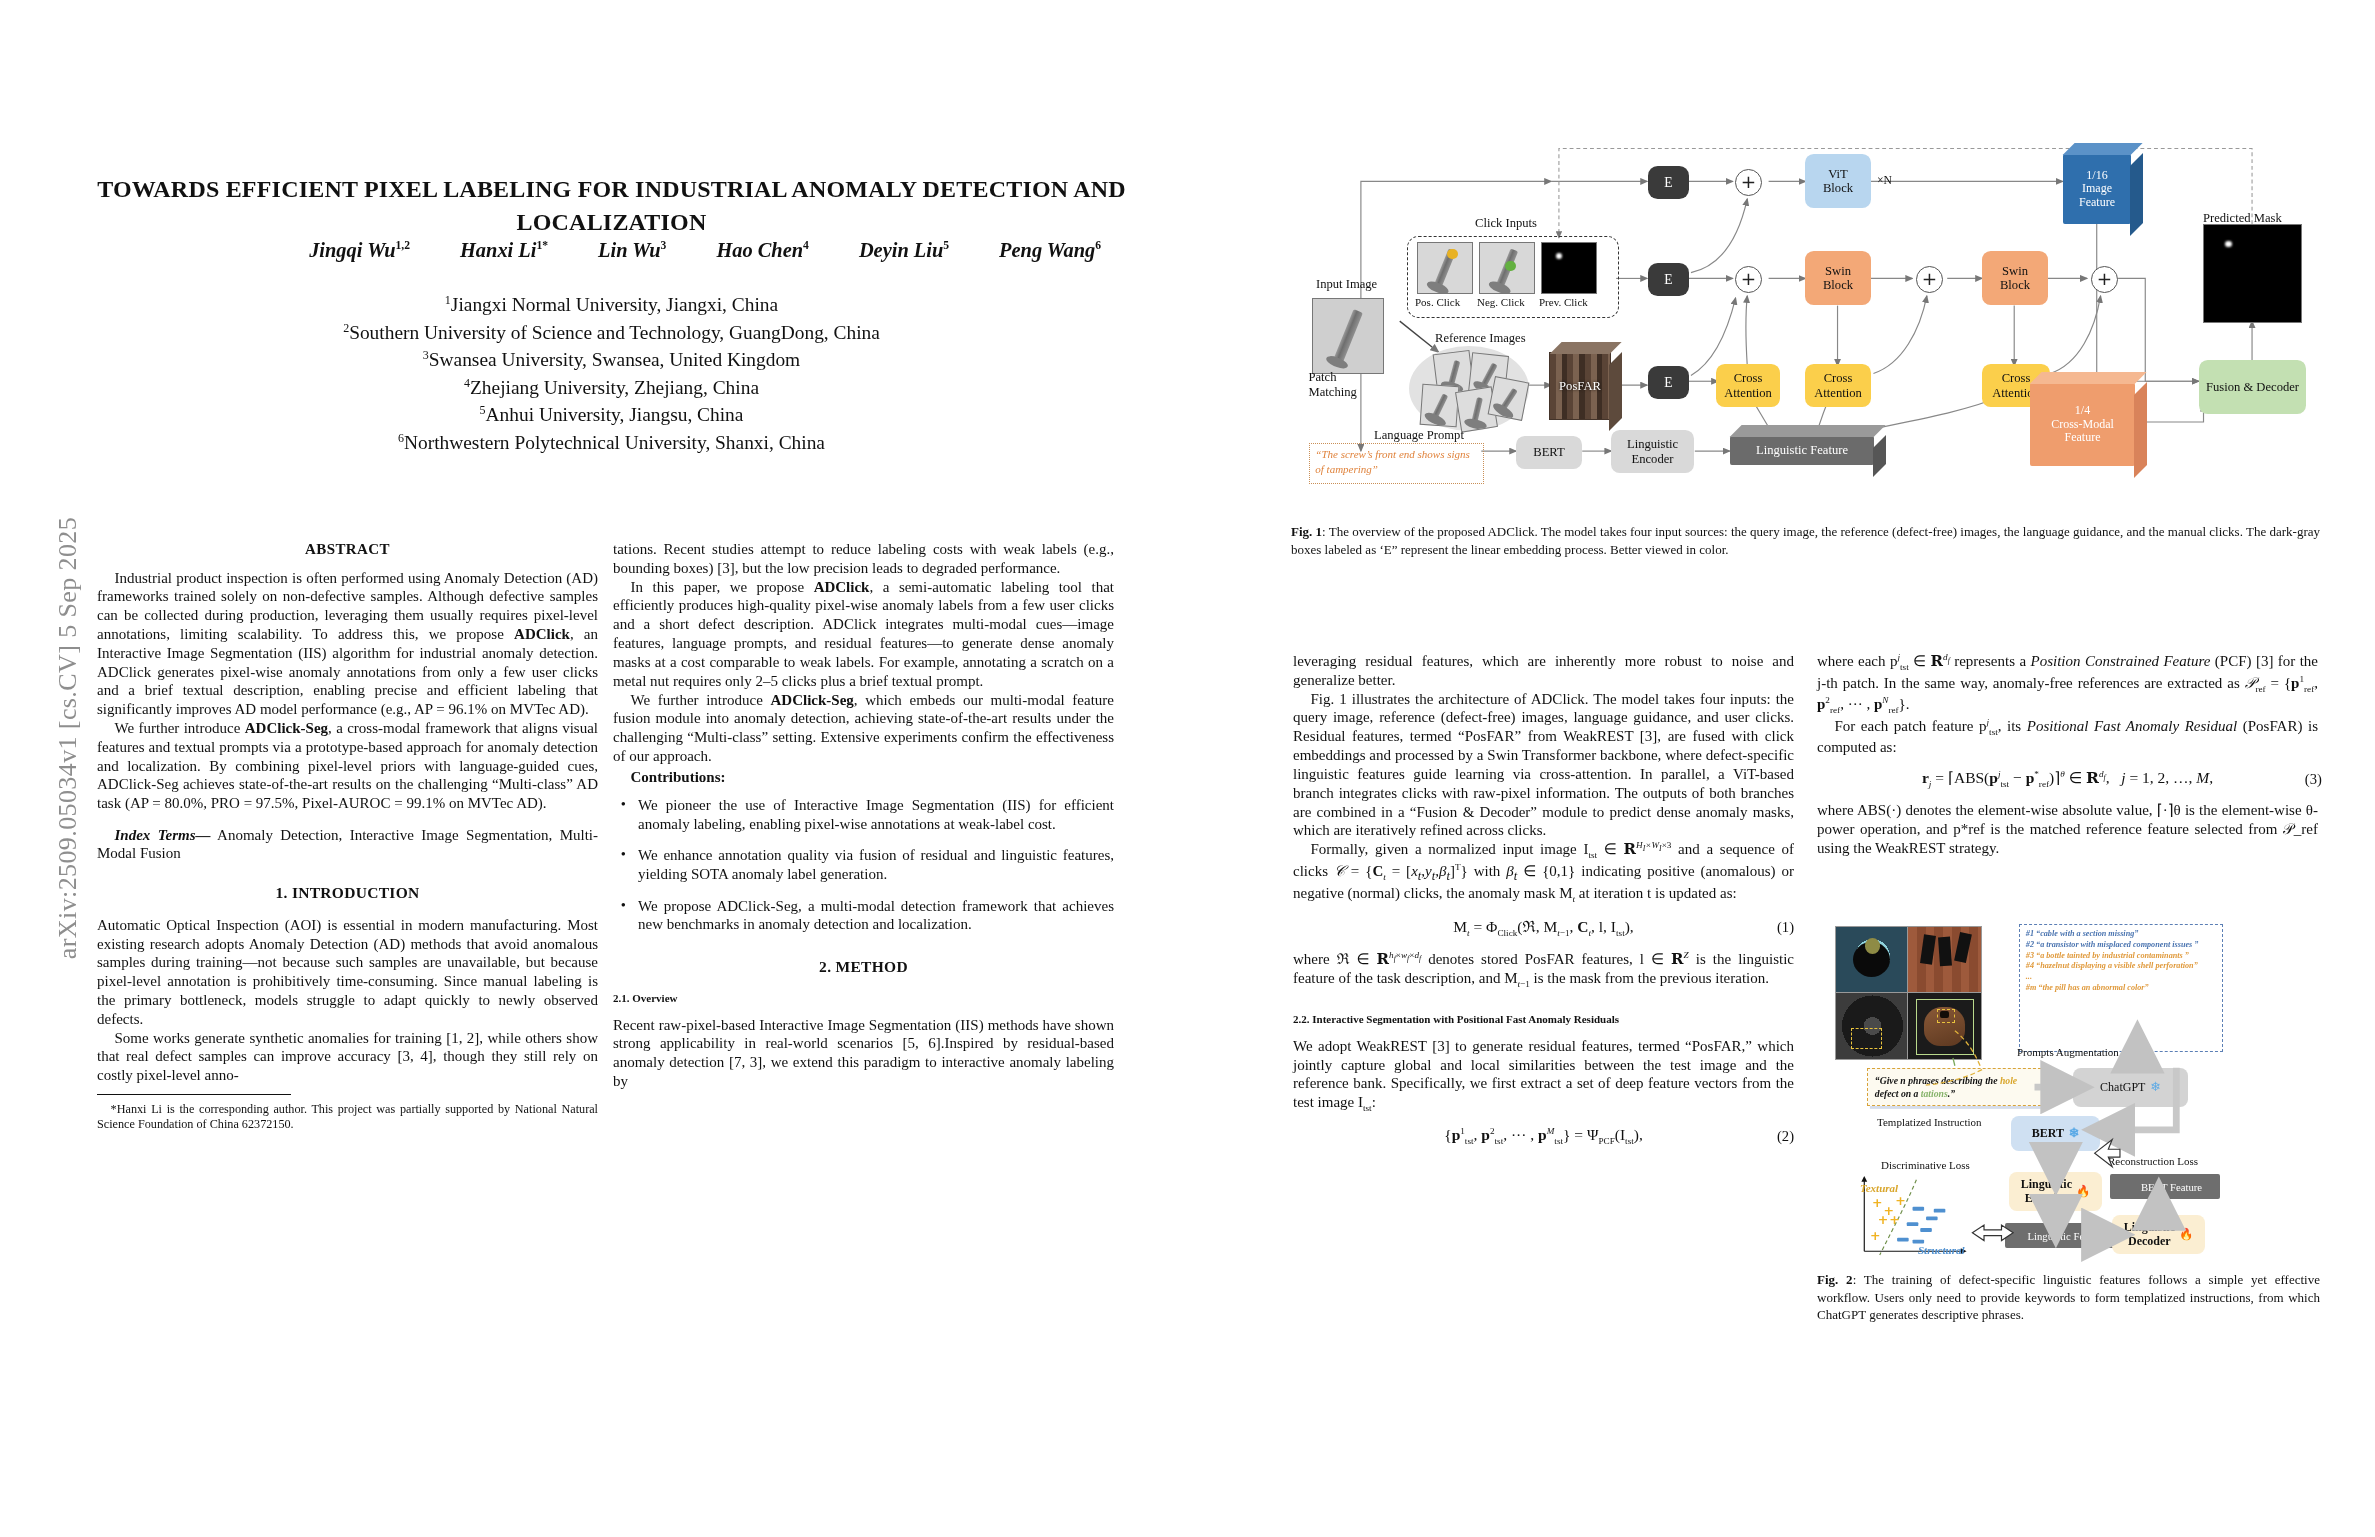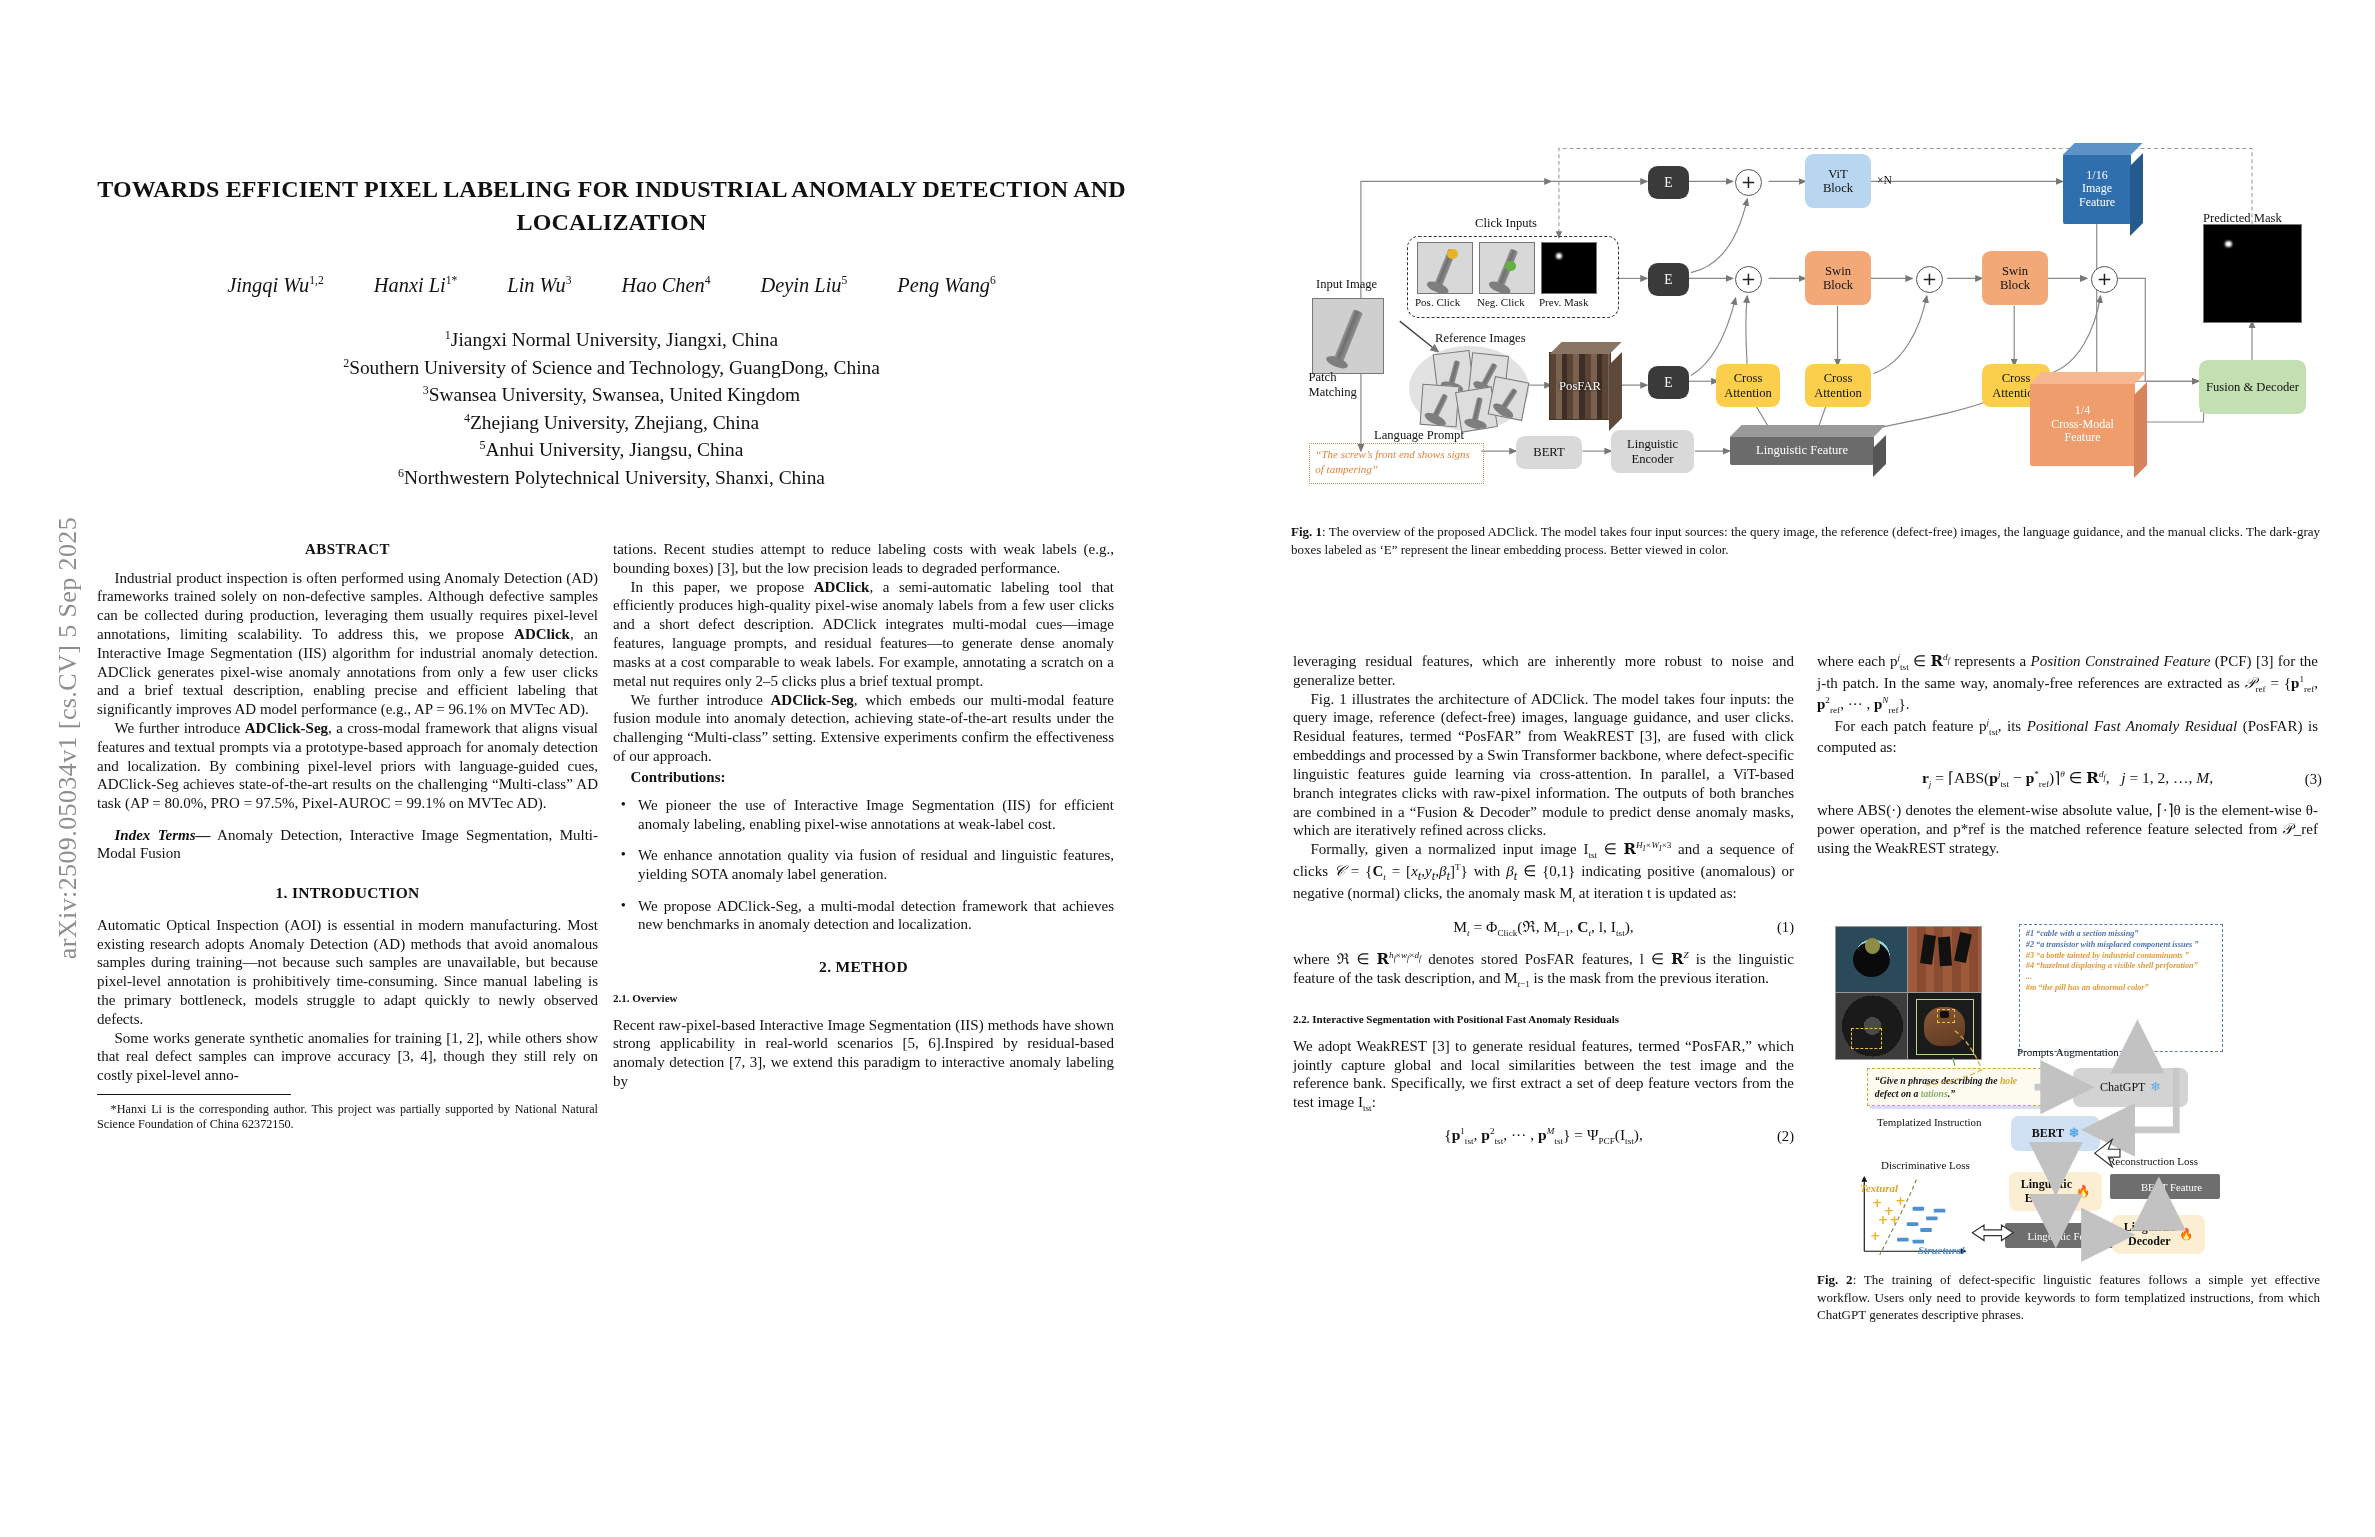--- a/index.html
+++ b/index.html
@@ -29,23 +29,22 @@
   }
 
   
   .title-block{ position:absolute; left:97px; top:173px; width:1029px; text-align:center; }
   .paper-title{
     font-family:"Liberation Serif", serif;
     font-weight:bold; font-size:24px; line-height:1.38;
     letter-spacing:0.2px;
   }
   .authors{
-    margin-top:35px;
     font-style:italic; font-size:20.4px;
-    display:flex; justify-content:center; gap:0px;
+    display:flex; justify-content:flex-end; gap:0px;font-weight:bold;
   }
   .author{ display:inline-block; padding:0 25px; white-space:nowrap; }
   .author sup{ font-size:11.6px; font-style:normal; vertical-align:super; }
   .affils{ margin-top:29px; font-size:19.4px; line-height:1.42; }
   .affils div sup{ font-size:12px; vertical-align:super; }
 
   
   .col{ position:absolute; font-size:15px; line-height:1.255; text-align:justify; }
   .col p{ margin:0; text-indent:17.5px; }
   .col p.noind{ text-indent:0; }
@@ -368,21 +367,21 @@
       </div>
       <div class="imgbox" style="left:188px; top:111px; width:54px; height:50px; background:#d8d8d8;">
         <div class="screw" style="height:39px;width:7.8px"></div>
         <div style="position:absolute;left:25px;top:17.5px;width:10.7px;height:10.7px;border-radius:50%;background:#63b040"></div>
       </div>
       <div class="imgbox" style="left:250px; top:111px; width:54px; height:50px; background:#000;">
         <div class="mask-dot" style="left:13.6px; top:9.7px;"></div>
       </div>
       <div class="lbl small" style="left:124px; top:165px;">Pos. Click</div>
       <div class="lbl small" style="left:186px; top:165px;">Neg. Click</div>
-      <div class="lbl small" style="left:248px; top:165px;">Prev. Mask</div>
+      <div class="lbl small" style="left:248px; top:165px;">Prev. Click</div>
 
       <div class="lbl" style="left:144px; top:200px;">Reference Images</div>
       <div class="cloud" style="left:118px; top:215px; width:120px; height:85px;"></div>
       <div class="imgbox" style="left:144px;top:221px;width:35px;height:39px;background:#ddd;transform:rotate(-7deg)">
           <div class="screw" style="height:25px;width:5.8px"></div>
         </div>
       <div class="imgbox" style="left:179px;top:223px;width:35px;height:39px;background:#ddd;transform:rotate(6deg)">
           <div class="screw" style="height:25px;width:5.8px"></div>
         </div>
       <div class="imgbox" style="left:130px;top:254px;width:35px;height:39px;background:#ddd;transform:rotate(4deg)">

